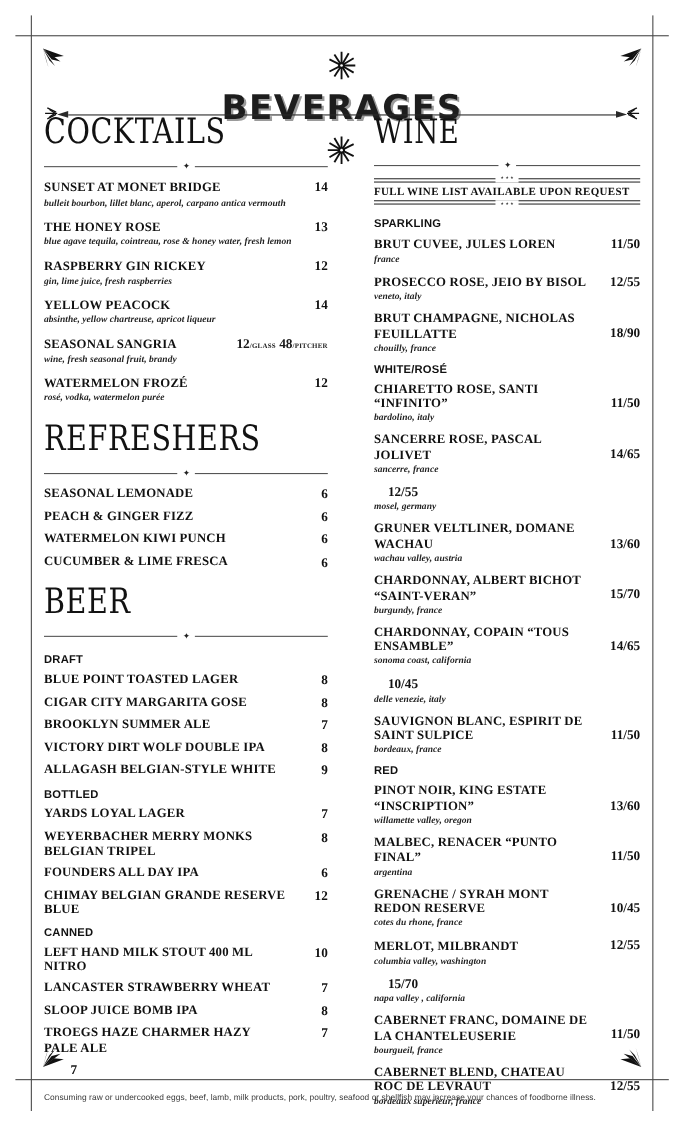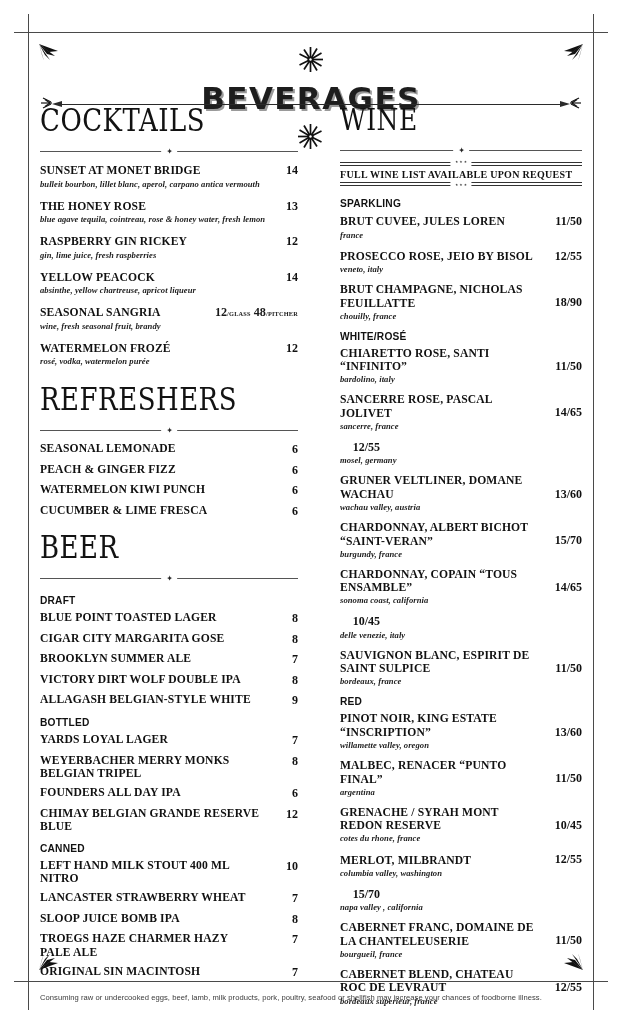--- a/index.html
+++ b/index.html
@@ -385,21 +385,20 @@
         </div>
       <div class="srow">
           <span class="nm">SLOOP JUICE BOMB IPA</span>
           <span class="pr">8</span>
         </div>
       <div class="srow">
           <span class="nm">TROEGS HAZE CHARMER HAZY PALE ALE</span>
           <span class="pr">7</span>
         </div>
       <div class="srow">
-          <span class="nm">ORIGINAL SIN  MACINTOSH</span>
           <span class="pr">7</span>
         </div>
 
     </div>
 
     <div class="col right">
 
       <div class="sec-title wine">WINE</div>
       <div class="divider">
           <span class="dia">✦</span>

